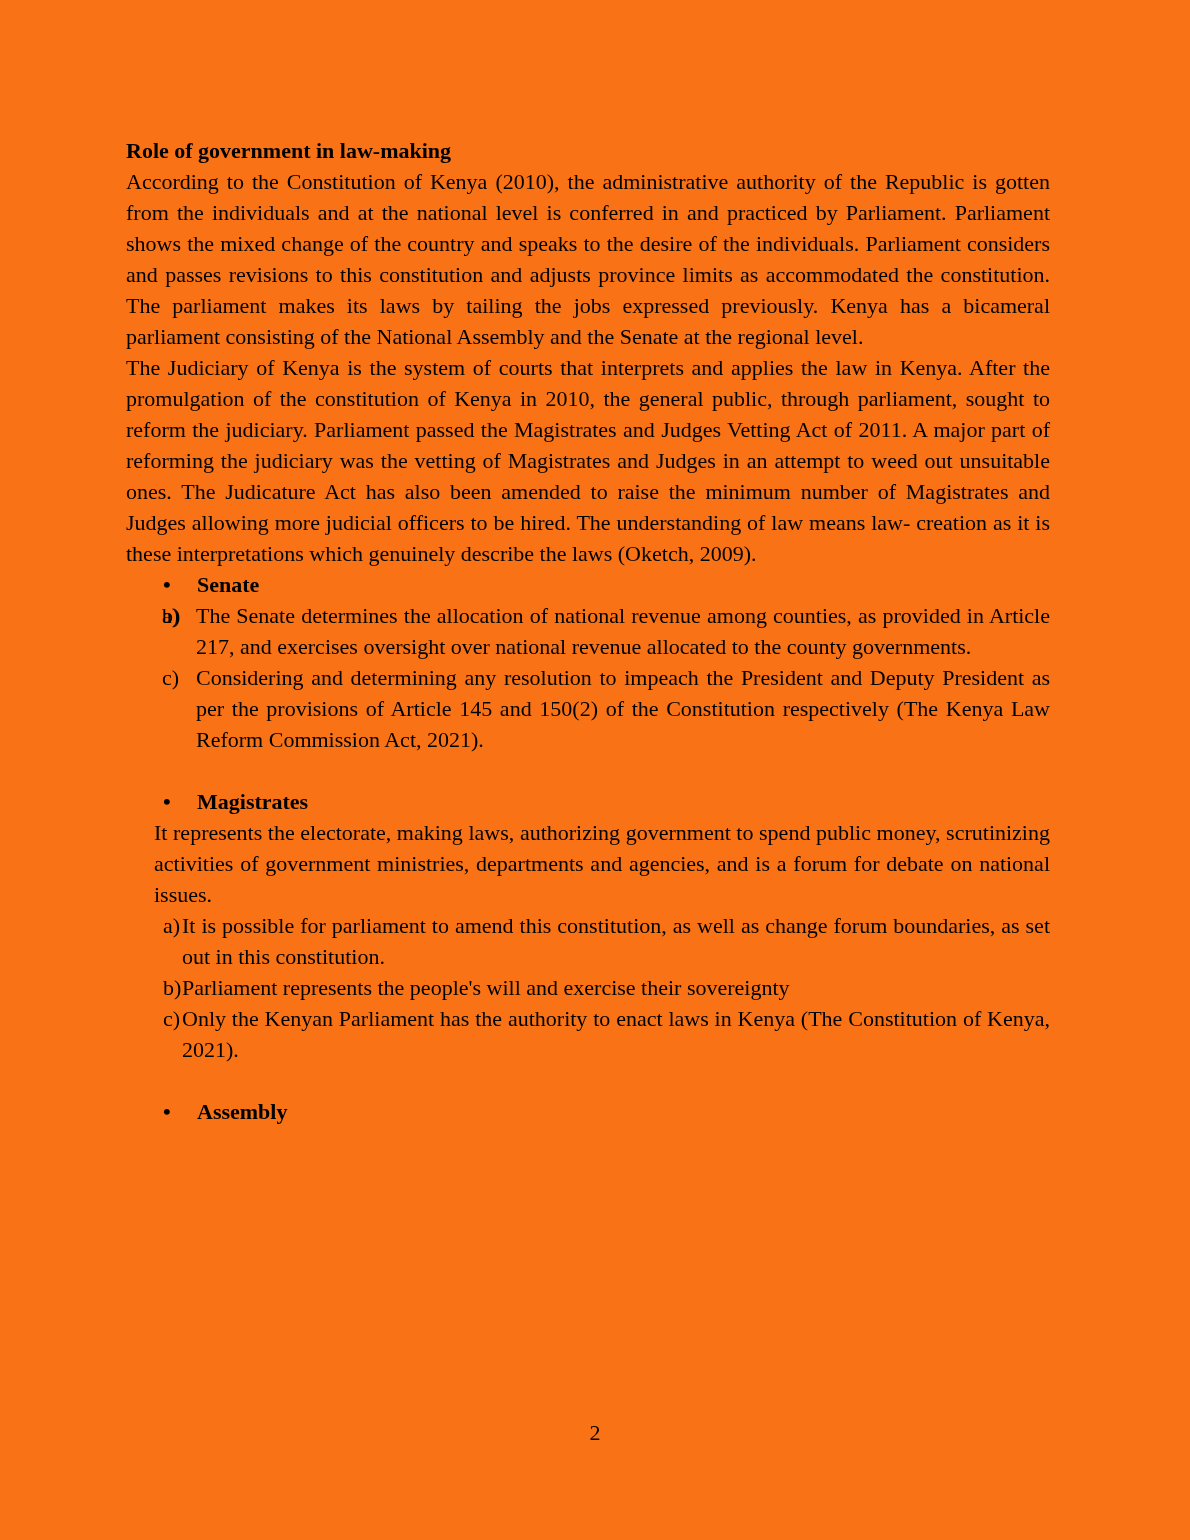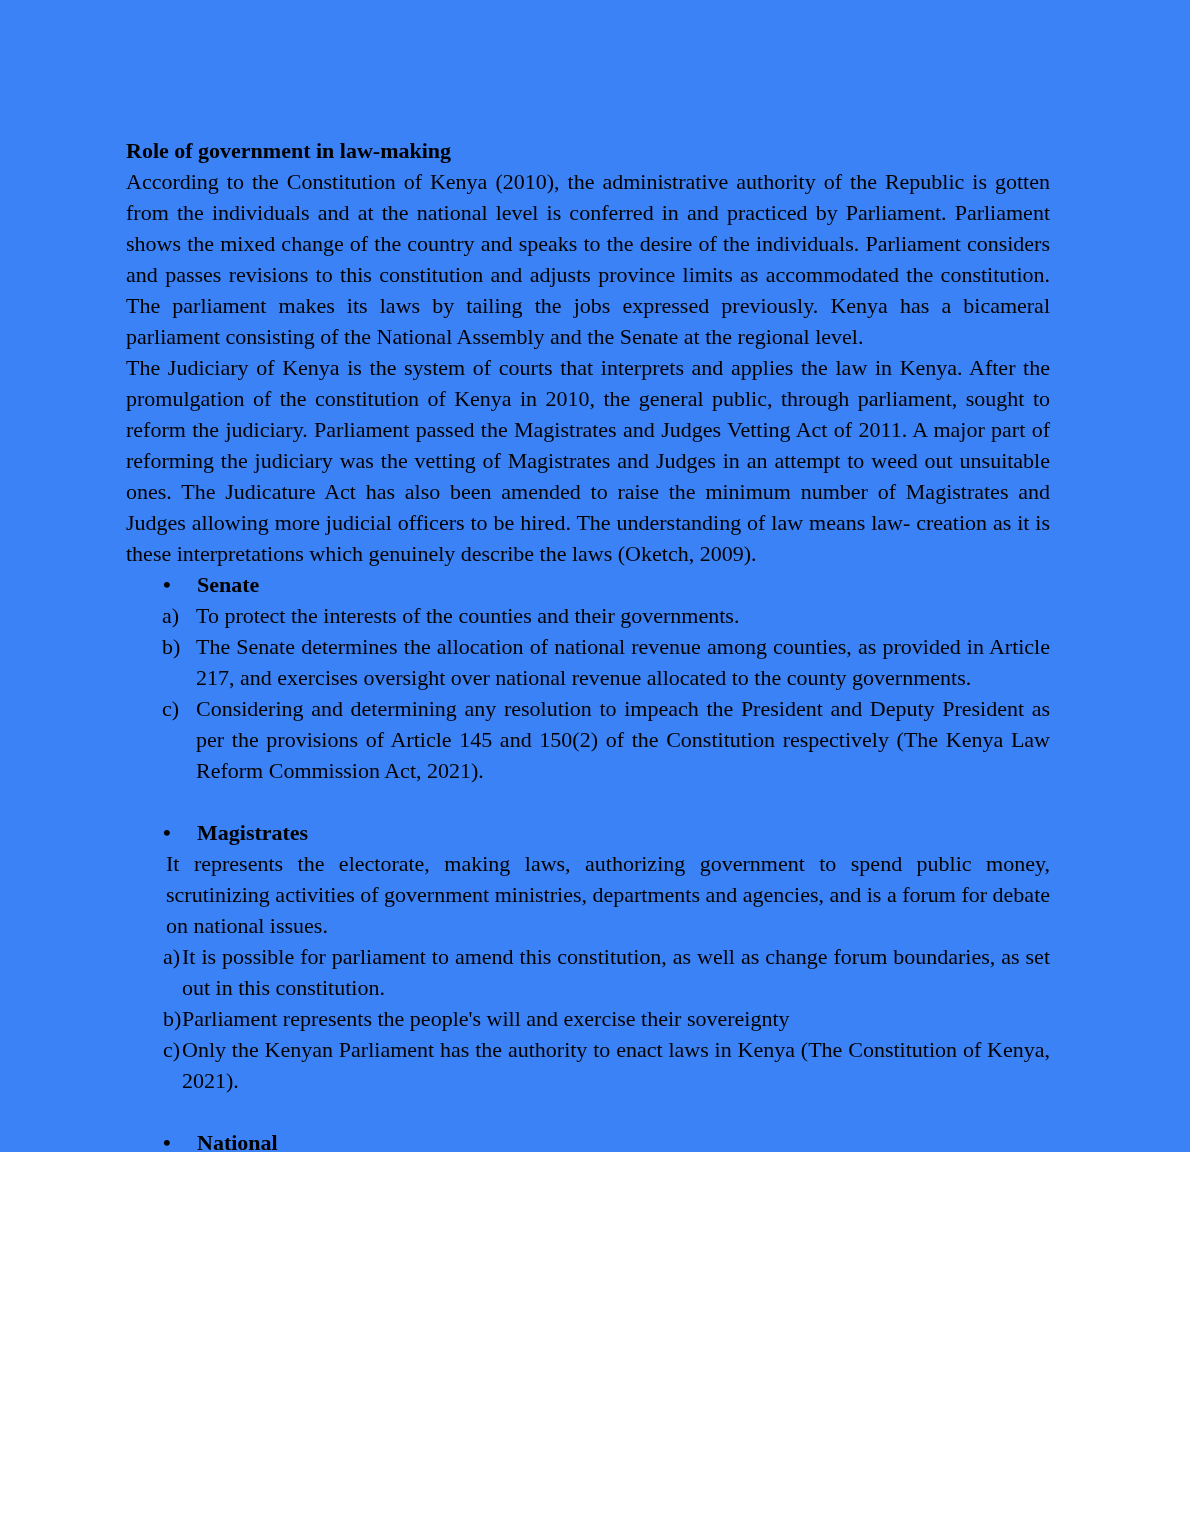--- a/index.html
+++ b/index.html
@@ -3,22 +3,22 @@
 <meta charset="utf-8">
 <style>
   html, body {
     margin: 0;
     padding: 0;
     background: #ffffff;
   }
   .page {
     position: relative;
     width: 1190px;
-    height: 1152px;
-    background: #3b82f6;
+    height: 1540px;
+    background: #f97316;
     font-family: "Liberation Serif", serif;
     color: #000000;
     overflow: hidden;
   }
   .content {
     position: absolute;
     left: 126px;
     top: 135px;
     width: 924px;
     font-size: 22px;
@@ -45,21 +45,21 @@
     position: relative;
     padding-left: 70px;
     text-align: justify;
   }
   .abc-item .marker {
     position: absolute;
     left: 36px;
     top: 0;
   }
   .p-intro {
-    margin-left: 40px;
+    margin-left: 28px;
     text-align: justify;
   }
   .p-item {
     position: relative;
     padding-left: 56px;
     text-align: justify;
   }
   .p-item .marker {
     position: absolute;
     left: 37px;
@@ -89,21 +89,20 @@
 
     <div class="para">The Judiciary of Kenya is the system of courts that interprets and applies the law in Kenya. After the promulgation of the constitution of Kenya in 2010, the general public, through parliament, sought to reform the judiciary. Parliament passed the Magistrates and Judges Vetting Act of 2011. A major part of reforming the judiciary was the vetting of Magistrates and Judges in an attempt to weed out unsuitable ones. The Judicature Act has also been amended to raise the minimum number of Magistrates and Judges allowing more judicial officers to be hired. The understanding of law means law- creation as it is these interpretations which genuinely describe the laws (Oketch, 2009).</div>
 
     <div class="bullet-line">
       <span class="bullet">•</span>
       <span>Senate</span>
     </div>
 
     <div class="abc-item">
       <span class="marker">a)</span>
-      <span>To protect the interests of the counties and their governments.</span>
     </div>
     <div class="abc-item">
       <span class="marker">b)</span>
       <span>The Senate determines the allocation of national revenue among counties, as provided in Article 217, and exercises oversight over national revenue allocated to the county governments.</span>
     </div>
     <div class="abc-item">
       <span class="marker">c)</span>
       <span>Considering and determining any resolution to impeach the President and Deputy President as per the provisions of Article 145 and 150(2) of the Constitution respectively (The Kenya Law Reform Commission Act, 2021).</span>
     </div>
 
@@ -126,19 +125,19 @@
     </div>
     <div class="p-item">
       <span class="marker">c)</span>
       <span>Only the Kenyan Parliament has the authority to enact laws in Kenya (The Constitution of Kenya, 2021).</span>
     </div>
 
     <div class="spacer"></div>
 
     <div class="bullet-line">
       <span class="bullet">•</span>
-      <span>National</span>
+      <span>Assembly</span>
     </div>
 
   </div>
 
   <div class="page-number">2</div>
 </div>
 
 </body></html>

